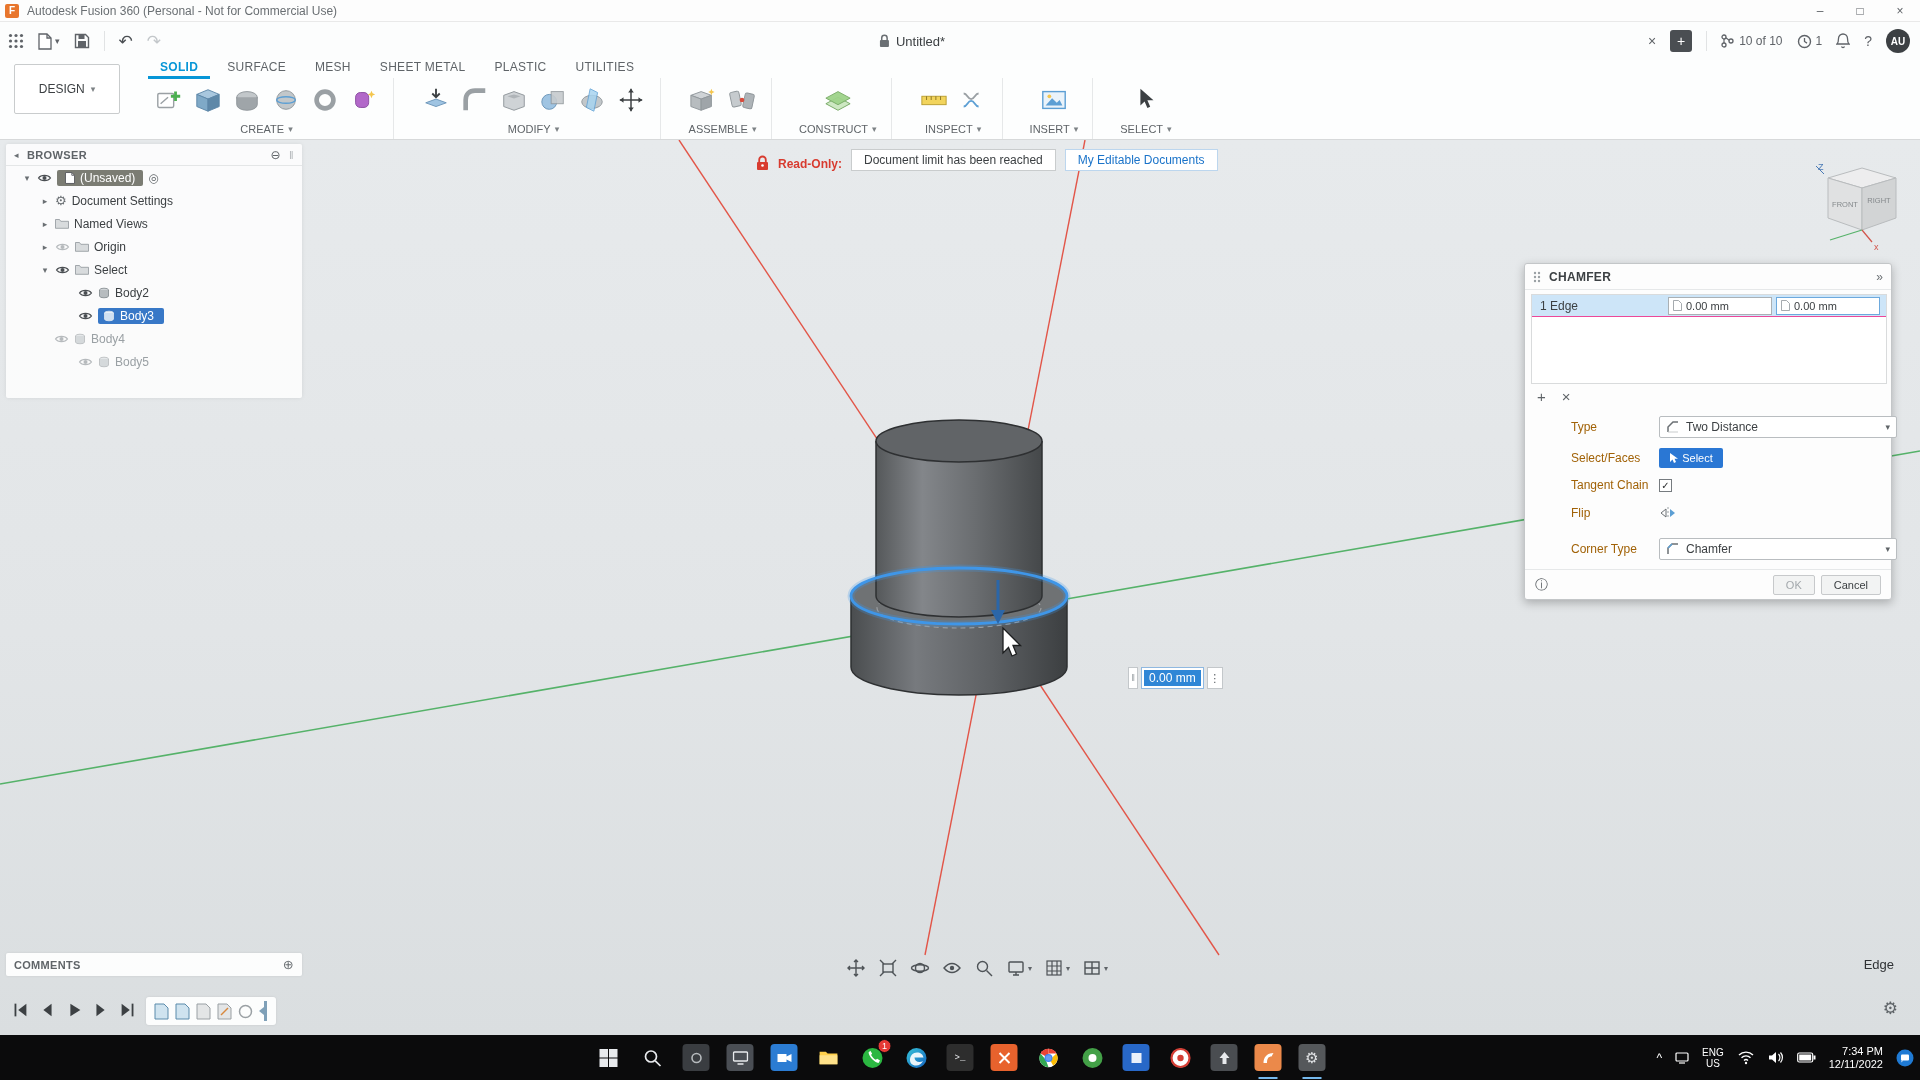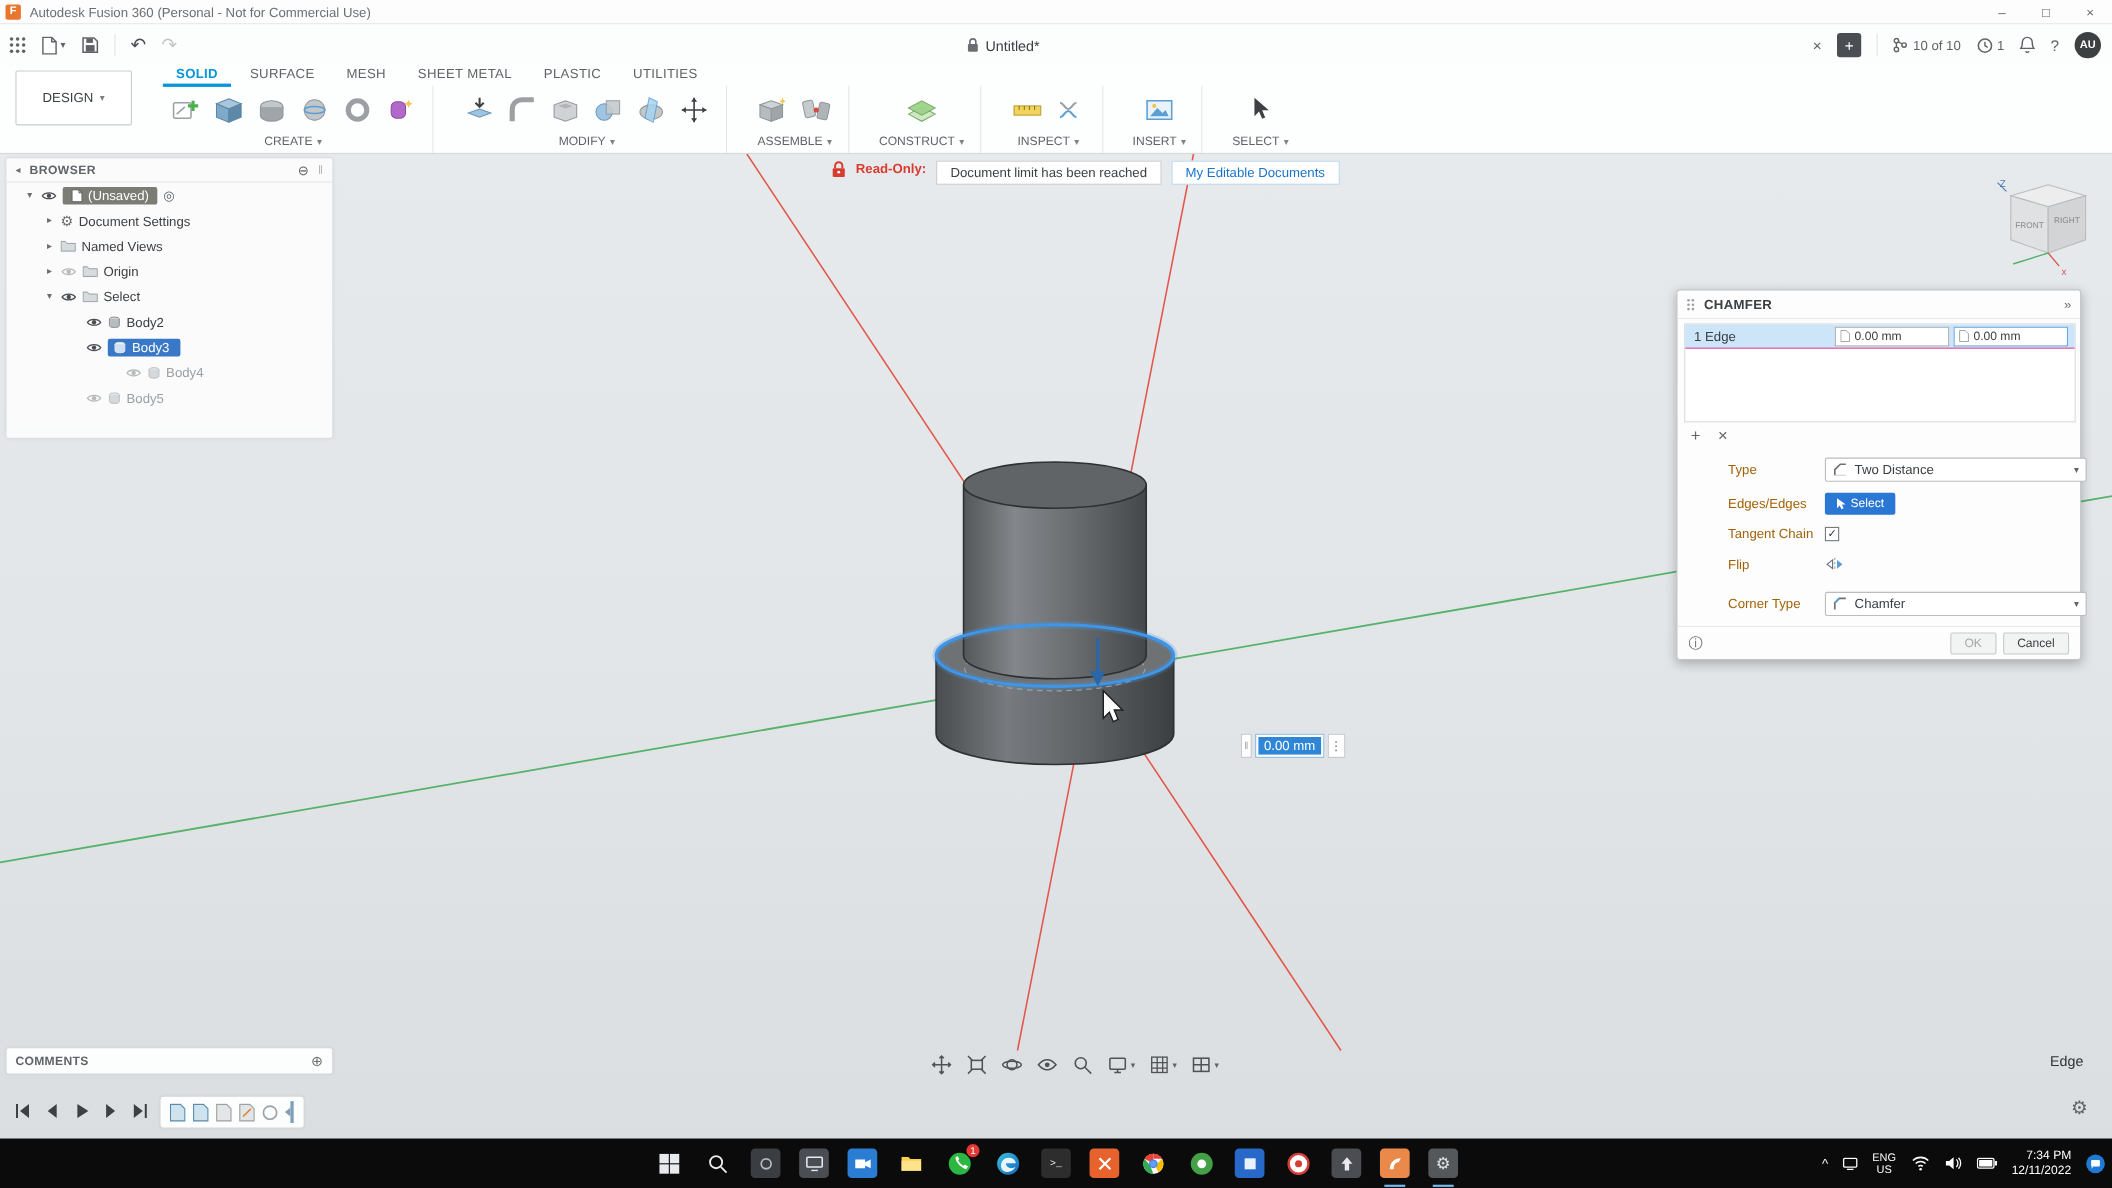--- a/index.html
+++ b/index.html
@@ -46,21 +46,21 @@
 #bheader{height:22px;display:flex;align-items:center;gap:8px;padding:0 8px;font-size:11px;font-weight:bold;color:#5f6468;letter-spacing:.4px;border-bottom:1px solid #e4e6e7;}
 .trow{display:flex;align-items:center;height:23px;gap:5px;font-size:12px;color:#3c4043;}
 .tcaret{width:10px;font-size:9px;color:#6a6f73;text-align:center;}
 .eyev{color:#4a4e52;}
 .eyeh{color:#b6babd;}
 .hiddenlbl{color:#9aa0a4;}
 .selbox-root{background:#7b7c73;color:#fff;padding:1px 8px;border-radius:2px;display:flex;gap:5px;align-items:center;}
 .selbox-blue{background:#3878c7;color:#fff;padding:1px 10px 1px 5px;border-radius:2px;display:flex;gap:5px;align-items:center;}
 
 
-#warnbar{position:absolute;left:756px;top:6px;height:25px;display:flex;align-items:flex-start;gap:9px;}
+#warnbar{position:absolute;left:756px;top:6px;height:25px;display:flex;align-items:flex-end;gap:9px;}
 #warnbar .rotext{color:#d83b2f;font-weight:bold;font-size:12px;}
 .warnbox{background:#fff;border:1px solid #c9cccd;padding:3px 12px;font-size:12px;color:#3c4043;}
 .warnlink{background:#fff;border:1px solid #bcd6ee;padding:3px 12px;font-size:12px;color:#1a73c9;}
 
 
 #dialog{position:absolute;left:1524px;top:123px;width:368px;height:337px;background:#fdfdfd;border:1px solid #c3c6c8;border-radius:3px;box-shadow:0 3px 10px rgba(0,0,0,.25);font-size:12px;}
 #dlghead{height:26px;display:flex;align-items:center;gap:8px;padding:0 8px;border-bottom:1px solid #e6e8e9;}
 #dlghead .dtitle{font-weight:bold;color:#3c4043;font-size:12px;letter-spacing:.3px;}
 #dlghead .dcollapse{margin-left:auto;color:#6a6f73;font-size:12px;}
 #dlgtable{position:absolute;left:6px;top:30px;width:356px;height:90px;background:#fff;border:1px solid #d9dbdc;}
@@ -529,21 +529,21 @@
           </svg>
         </span>
       <span class="selbox-blue">
         <svg width="12" height="12" viewBox="0 0 12 12">
             <ellipse cx="6" cy="3" rx="4.5" ry="1.8" fill="#e8f0f8" stroke="#dce6f0" stroke-width=".8"></ellipse>
             <path d="M1.5 3v6a4.5 1.8 0 0 0 9 0V3" fill="#cfe0f2" stroke="#dce6f0" stroke-width=".8"></path>
           </svg>
         <span>Body3</span>
       </span>
     </div>
-    <div class="trow" style="padding-left:108px;">
+    <div class="trow" style="padding-left:48px;">
       <span class="eyeh">
           <svg width="15" height="10" viewBox="0 0 15 10">
             <path d="M1.5 5C4 1.5 11 1.5 13.5 5C11 8.5 4 8.5 1.5 5Z" fill="none" stroke="currentColor" stroke-width="1.2"></path>
             <circle cx="7.5" cy="5" r="2" fill="currentColor"></circle>
           </svg>
         </span>
       <span>
           <svg width="12" height="12" viewBox="0 0 12 12">
             <ellipse cx="6" cy="3" rx="4.5" ry="1.8" fill="#e4e7e9" stroke="#b6babd" stroke-width=".8"></ellipse>
             <path d="M1.5 3v6a4.5 1.8 0 0 0 9 0V3" fill="#d5d9db" stroke="#b6babd" stroke-width=".8"></path>
@@ -624,21 +624,21 @@
       <span class="dropdown">
         <svg width="14" height="14" viewBox="0 0 14 14">
             <path d="M2 12V7l5-5h5" fill="none" stroke="#6b7074" stroke-width="1.5"></path>
             <path d="M2 12h10" stroke="#c9cccd" stroke-width="1"></path>
           </svg>
         <span>Two Distance</span>
         <span class="dcaret">▾</span>
       </span>
     </div>
     <div class="fld" style="top:184px;">
-      <span class="flabel">Edges/Edges</span>
+      <span class="flabel">Select/Faces</span>
       <span class="selbtn">
         <svg width="9" height="11" viewBox="0 0 9 11">
             <path d="M1 0v9l2.5-2.5 1.5 3.5 2-1-1.5-3.3H9z" fill="#fff"></path>
           </svg>
         <span>Select</span>
       </span>
     </div>
     <div class="fld" style="top:214px;">
       <span class="flabel">Tangent Chain</span>
       <span class="chk">✓</span>

